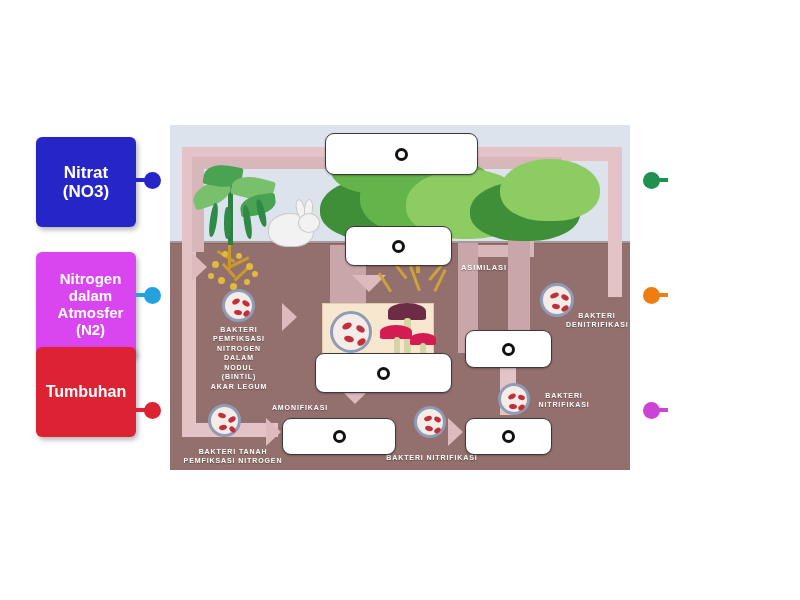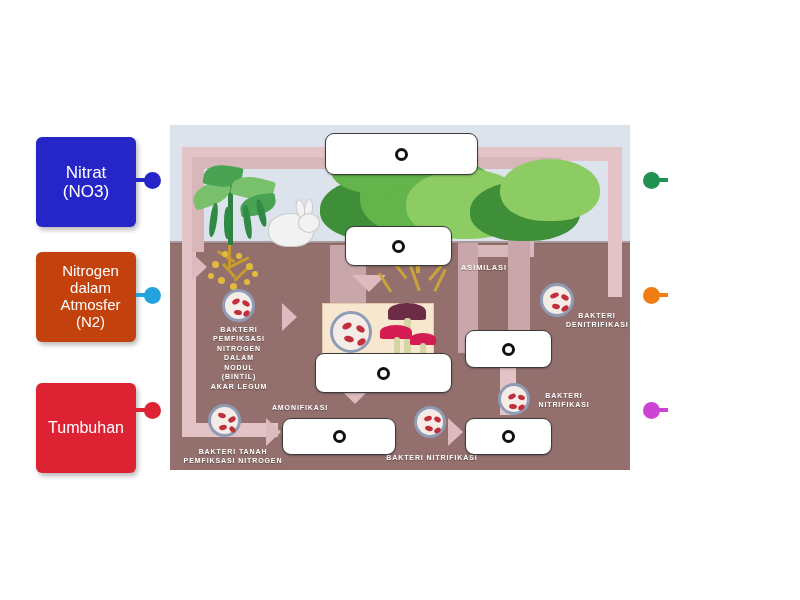--- a/index.html
+++ b/index.html
@@ -12,21 +12,21 @@
   }
   #stage{position:absolute;left:0;top:0;width:800px;height:600px;}
 
   
   .chip{
     position:absolute;
     border-radius:6px;
     color:#fff;
     display:flex;align-items:center;justify-content:center;
     text-align:center;
-    font-weight:normal;
+    font-weight:bold;
     line-height:1.12;
     box-sizing:border-box;
     padding:4px 6px;
     box-shadow:2px 3px 5px rgba(0,0,0,.28);
     user-select:none;
   }
   .chip .txt{display:block;white-space:pre-line;}
 
   .conn{position:absolute;height:4px;}
   .knob{position:absolute;width:17px;height:17px;border-radius:50%;}
@@ -101,30 +101,30 @@
 
 <div id="stage">
 
   <div class="chip" style="left:36px;top:137px;width:100px;height:90px;font-size:17px;background:#2626c8;">
     <span class="txt">Nitrat
 (NO3)</span>
   </div>
   <div class="conn" style="left:136px;top:178px;width:18px;background:#2626c8;"></div>
   <div class="knob" style="left:144px;top:172px;background:#2626c8;"></div>
 
-  <div class="chip" style="left:36px;top:252px;width:100px;height:90px;font-size:15px;background:#c2410c;padding-left:15px;">
+  <div class="chip" style="left:36px;top:252px;width:100px;height:106px;font-size:15px;background:#d946ef;padding-left:15px;">
     <span class="txt">Nitrogen
 dalam
 Atmosfer
 (N2)</span>
   </div>
   <div class="conn" style="left:136px;top:293px;width:18px;background:#23a2dd;"></div>
   <div class="knob" style="left:144px;top:287px;background:#23a2dd;"></div>
 
-  <div class="chip" style="left:36px;top:383px;width:100px;height:90px;font-size:16px;background:#dd2233;">
+  <div class="chip" style="left:36px;top:347px;width:100px;height:90px;font-size:16px;background:#dd2233;">
     <span class="txt">Tumbuhan</span>
   </div>
   <div class="conn" style="left:136px;top:408px;width:18px;background:#dd2233;"></div>
   <div class="knob" style="left:144px;top:402px;background:#dd2233;"></div>
 
   <div class="conn" style="left:650px;top:178px;width:18px;background:#219150;"></div>
   <div class="knob" style="left:643px;top:172px;background:#219150;"></div>
 
   <div class="conn" style="left:650px;top:293px;width:18px;background:#ef7d12;"></div>
   <div class="knob" style="left:643px;top:287px;background:#ef7d12;"></div>

